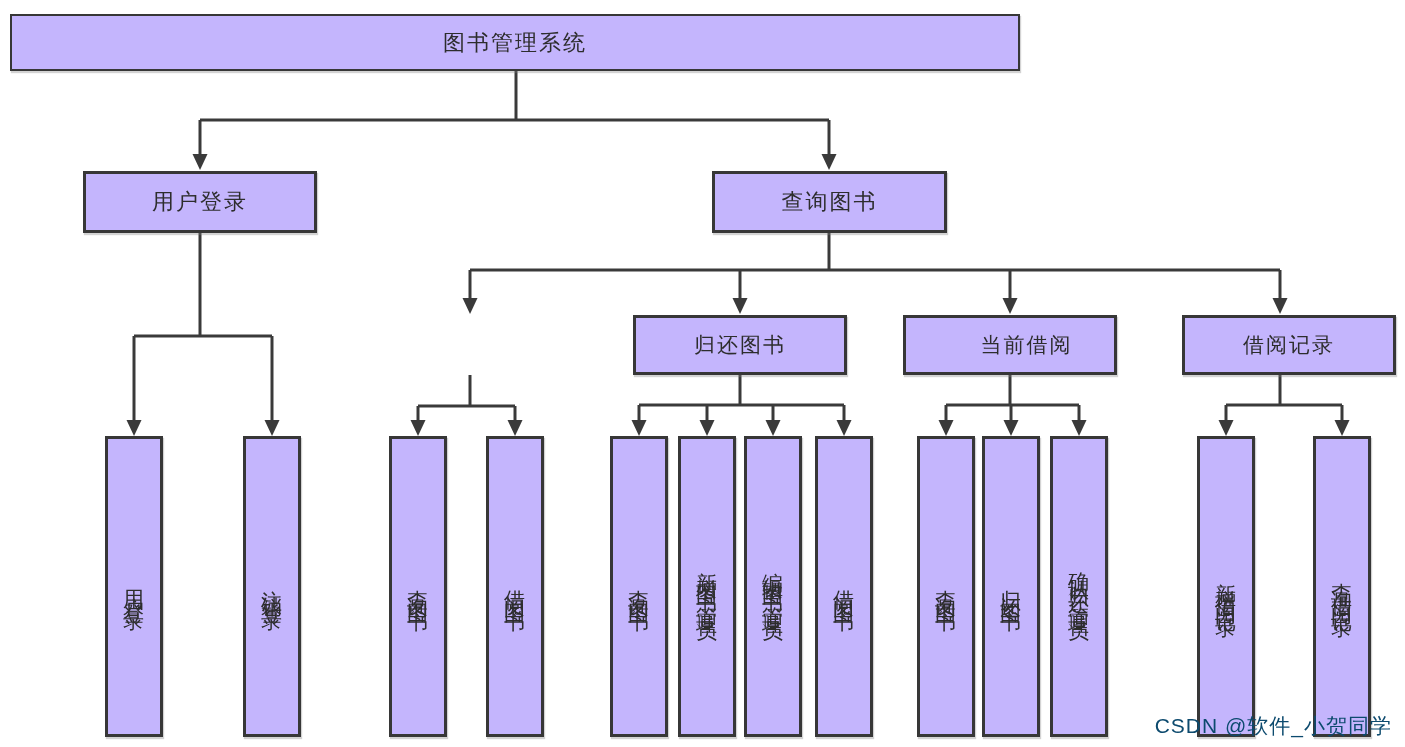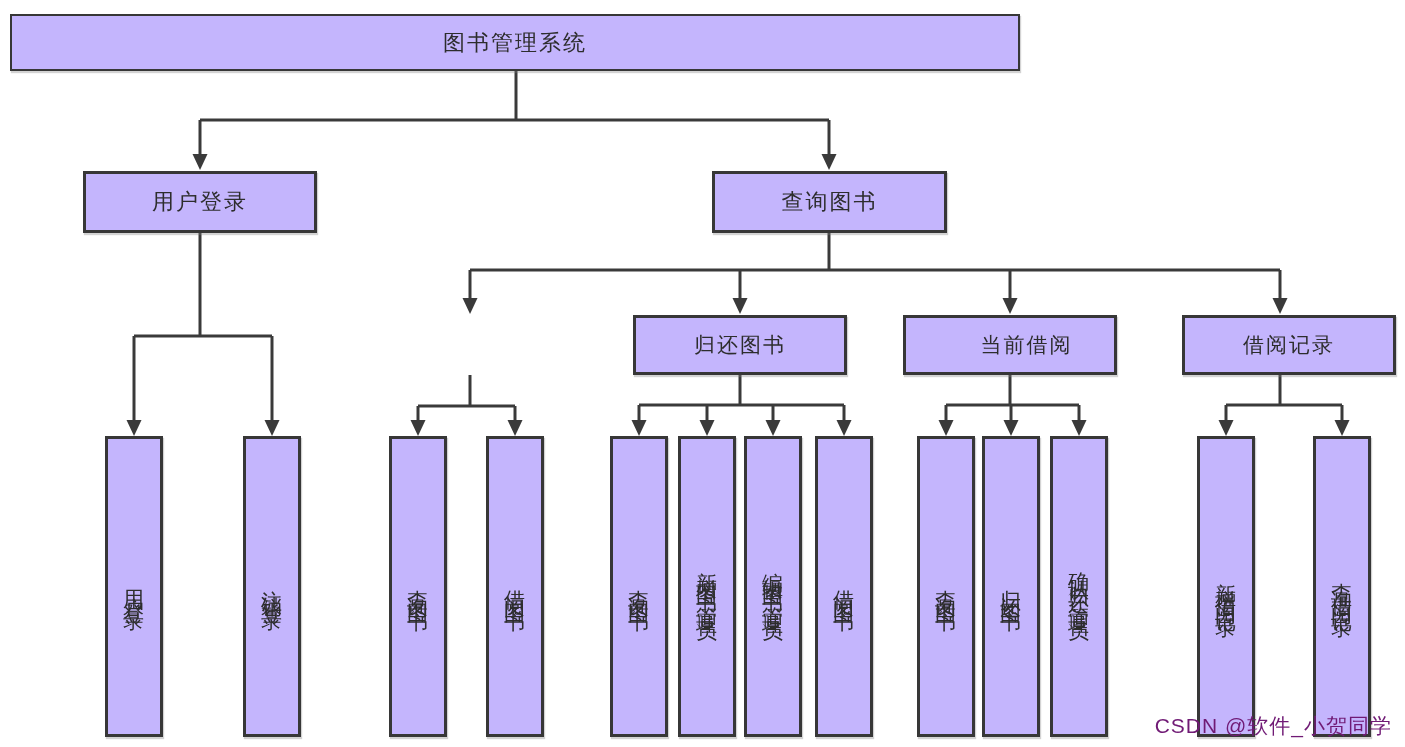--- a/index.html
+++ b/index.html
@@ -20,21 +20,21 @@
   .hlabel{letter-spacing:2px;font-size:21px;white-space:nowrap;}
   .root{border-width:2px;}
   .root .hlabel{font-size:22px;}
   .lvl2 .hlabel{font-size:22px;}
   .vlabel{
     writing-mode:vertical-rl;text-orientation:mixed;
     font-size:21px;line-height:1;letter-spacing:7px;white-space:nowrap;
   }
   .watermark{
     position:absolute;z-index:6;right:13px;top:712px;
-    font-size:21px;letter-spacing:1px;color:#701a75;white-space:nowrap;
+    font-size:21px;letter-spacing:1px;color:#0c4a6e;white-space:nowrap;
   }
 </style>
 </head>
 <body>
 
 <div id="stage">
 
   <svg class="connectors" width="1405" height="747" viewBox="0 0 1405 747">
     <g stroke="#3a3a3a" stroke-width="3" fill="none">
 

